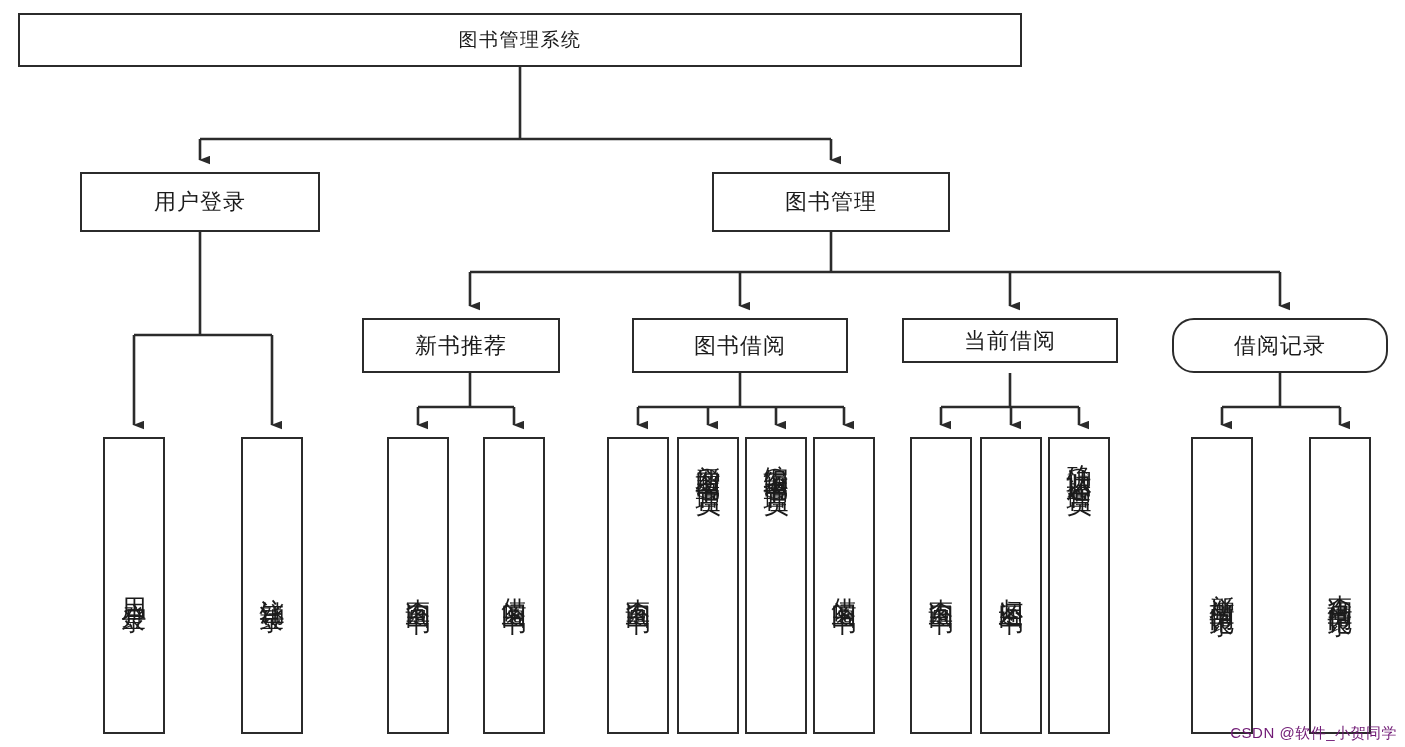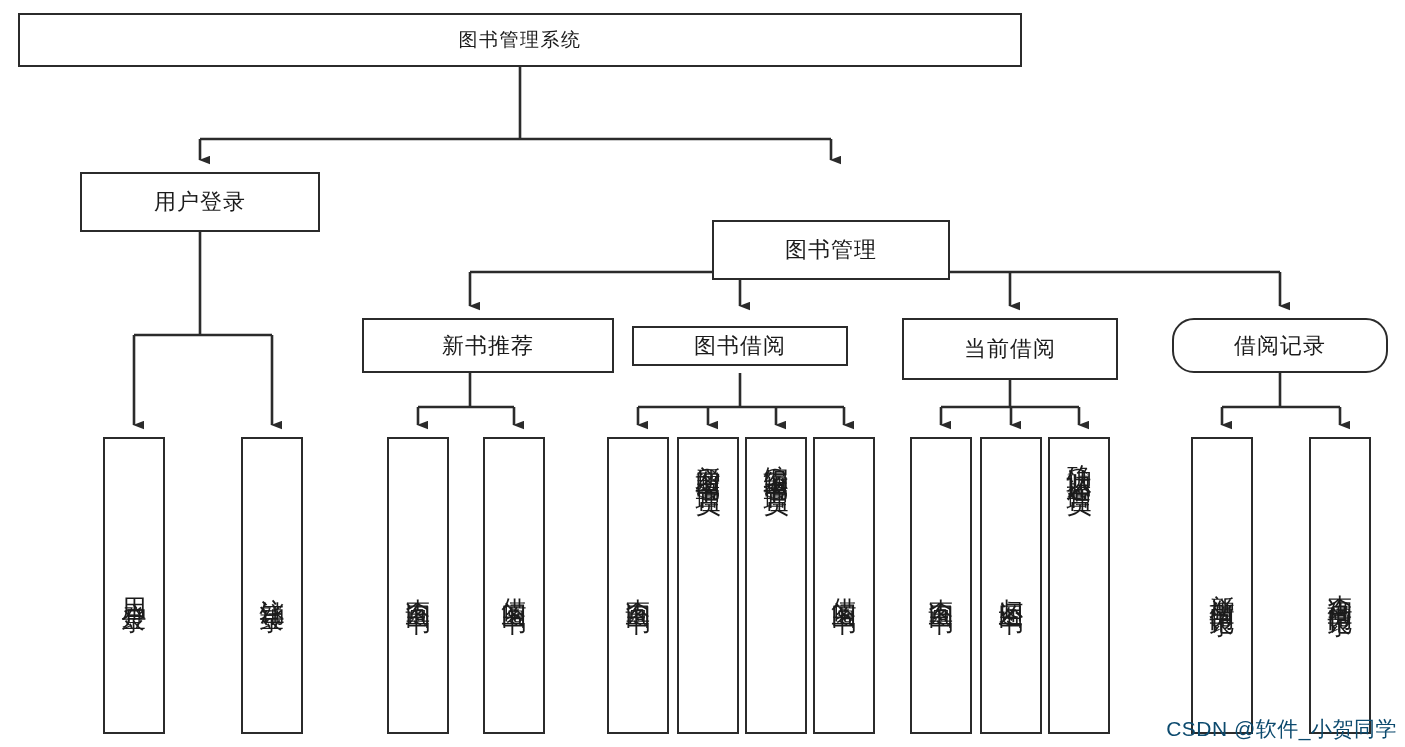--- a/index.html
+++ b/index.html
@@ -67,22 +67,22 @@
     text-align: start;
   }
   .v-node.v-center {
     align-items: center;
     padding-top: 0;
   }
   #watermark {
     position: absolute;
     right: 8px;
     bottom: 4px;
-    font-size: 21px;
-    color: #0c4a6e;
+    font-size: 15px;
+    color: #701a75;
     letter-spacing: 0.5px;
     z-index: 5;
     white-space: nowrap;
   }
 </style>
 </head>
 <body>
 
 <div id="diagram-root">
 
@@ -137,33 +137,33 @@
   </svg>
 
   <div class="node h-node root-node" style="left:18px; top:13px; width:1004px; height:54px;">
     <span class="node-label">图书管理系统</span>
   </div>
 
   <div class="node h-node" style="left:80px; top:172px; width:240px; height:60px;">
     <span class="node-label">用户登录</span>
   </div>
 
-  <div class="node h-node" style="left:712px; top:172px; width:238px; height:60px;margin-top:48px;">
+  <div class="node h-node" style="left:712px; top:172px; width:238px; height:60px;">
     <span class="node-label">图书管理</span>
   </div>
 
-  <div class="node h-node" style="left:362px; top:318px; width:252px; height:55px;">
+  <div class="node h-node" style="left:362px; top:318px; width:198px; height:55px;">
     <span class="node-label">新书推荐</span>
   </div>
 
-  <div class="node h-node" style="left:632px; top:326px; width:216px; height:40px;">
+  <div class="node h-node" style="left:632px; top:318px; width:216px; height:55px;">
     <span class="node-label">图书借阅</span>
   </div>
 
-  <div class="node h-node" style="left:902px; top:318px; width:216px; height:62px;">
+  <div class="node h-node" style="left:902px; top:318px; width:216px; height:45px;">
     <span class="node-label">当前借阅</span>
   </div>
 
   <div class="node h-node" style="left:1172px; top:318px; width:216px; height:55px;border-radius:22px;">
     <span class="node-label">借阅记录</span>
   </div>
 
   <div class="node v-node v-center" style="left:103px; top:437px; width:62px; height:297px;">
     <span class="node-label">用户登录</span>
   </div>

